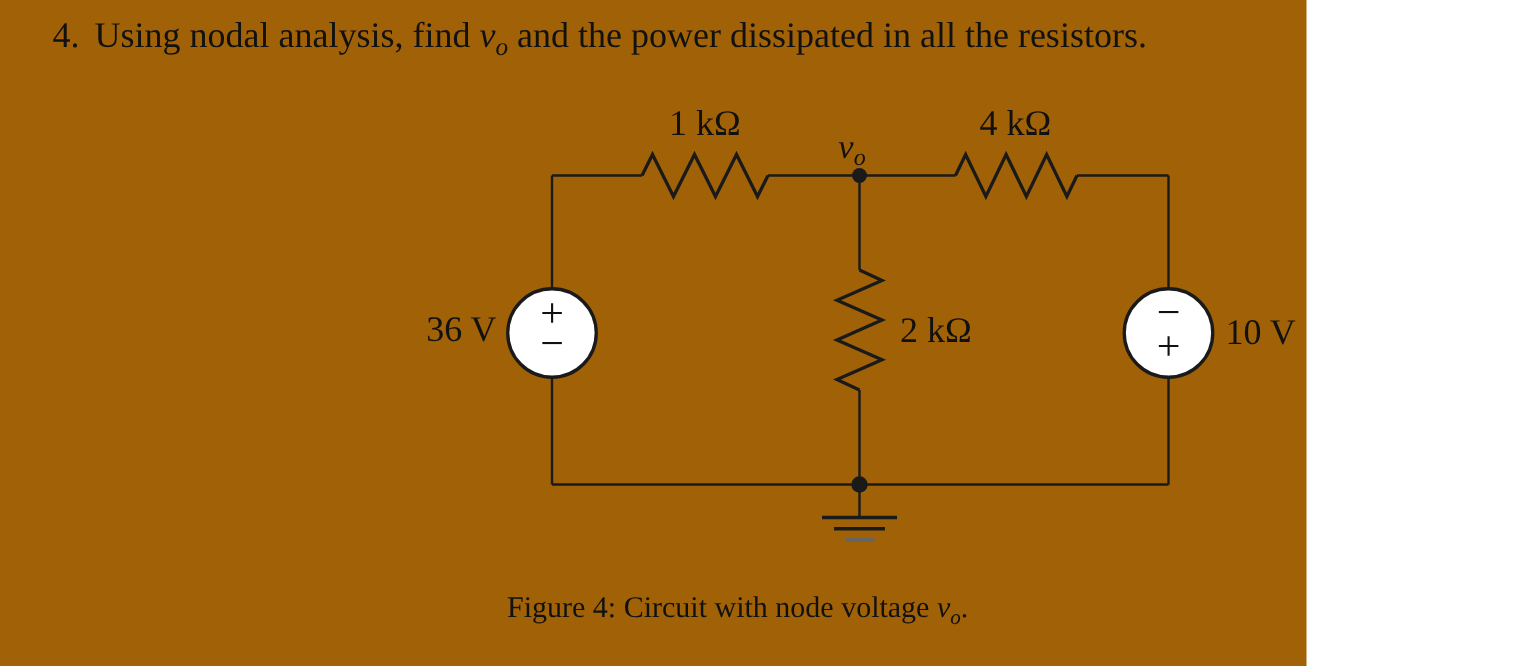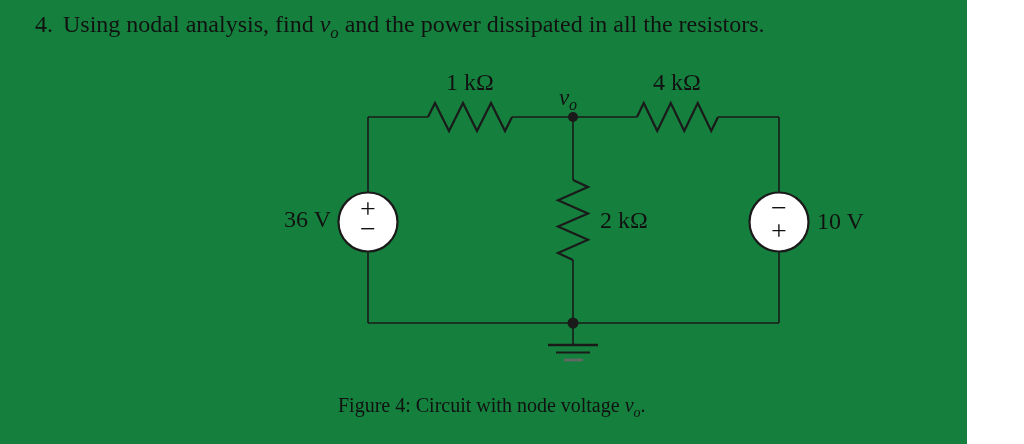--- a/index.html
+++ b/index.html
@@ -1,20 +1,20 @@
 <!DOCTYPE html>
 <html><head>
 <meta charset="utf-8">
 <style>
   html, body { margin: 0; padding: 0; background: #ffffff; }
   .page {
     position: relative;
-    width: 967px;
+    width: 871px;
     height: 444px;
-    background: #15803d;
+    background: #a16207;
     color: #111111;
     font-family: "Liberation Serif", serif;
     overflow: hidden;
   }
   .title {
     position: absolute;
     left: 35px;
     top: 9px;
     font-size: 24px;
     line-height: 1.3;

